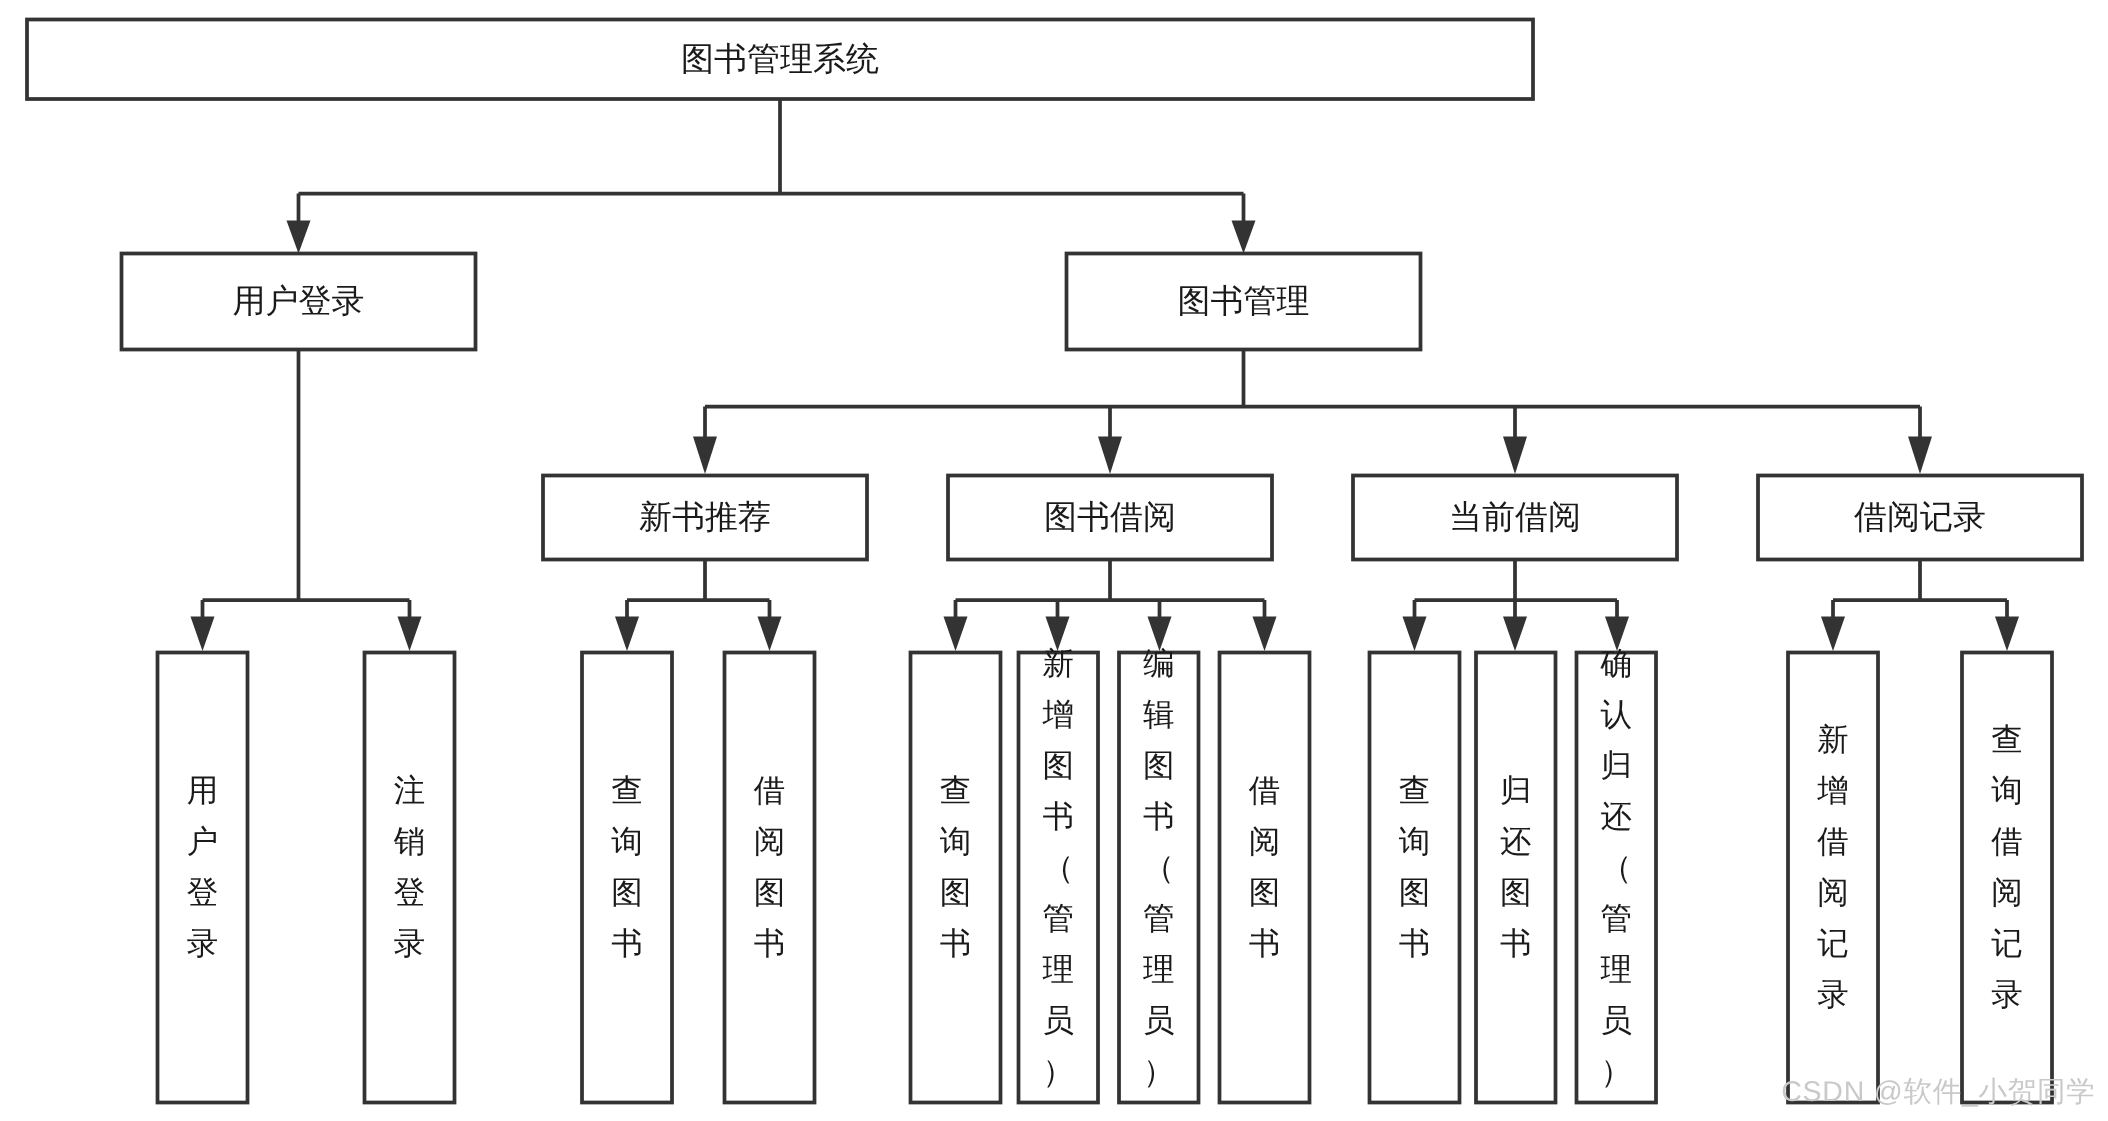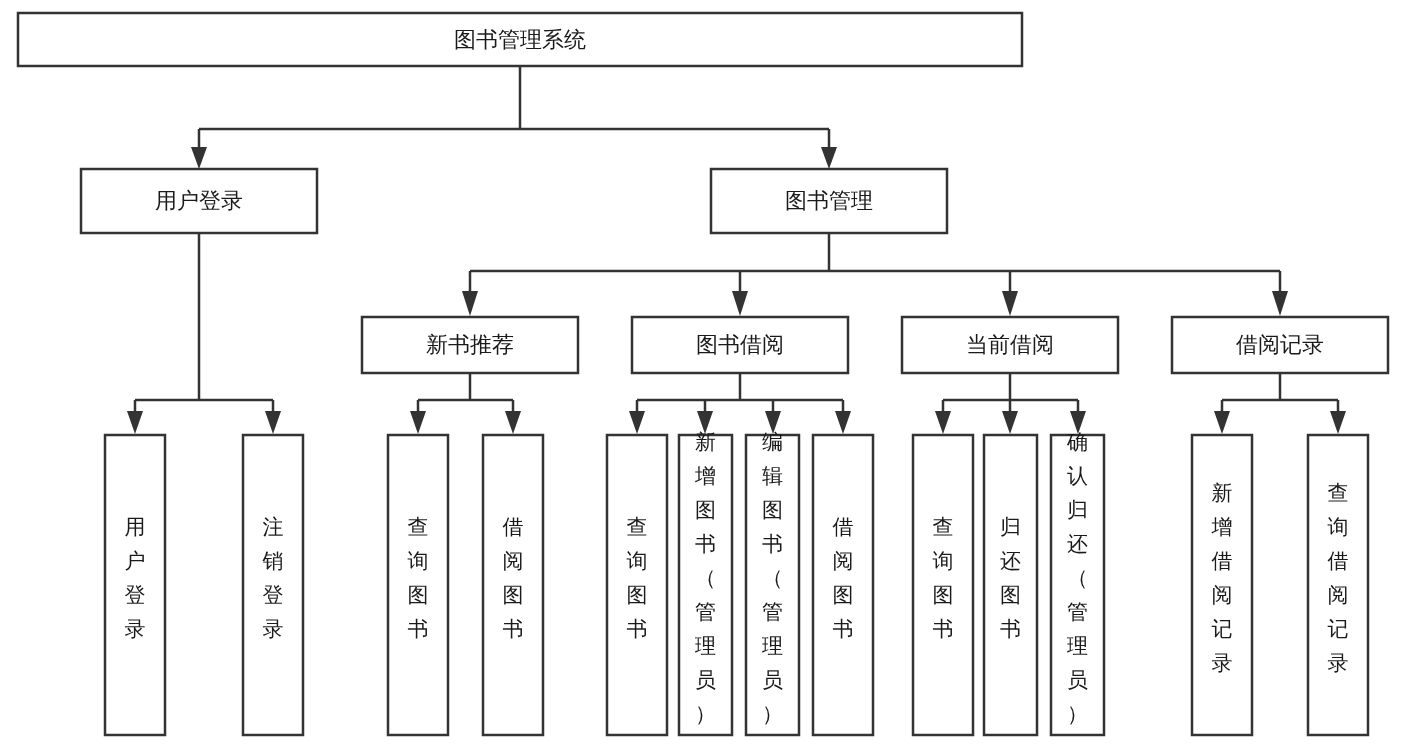--- a/index.html
+++ b/index.html
@@ -317,14 +317,15 @@
           <text class="node-label-v" x="1338" y="534">询</text>
           <text class="node-label-v" x="1338" y="568">借</text>
           <text class="node-label-v" x="1338" y="602">阅</text>
           <text class="node-label-v" x="1338" y="636">记</text>
           <text class="node-label-v" x="1338" y="670">录</text>
         </g>
       </g>
 
   </svg>
 
+  <div class="watermark">CSDN @软件_小贺同学</div>
 
 </div>
 
 </body></html>

